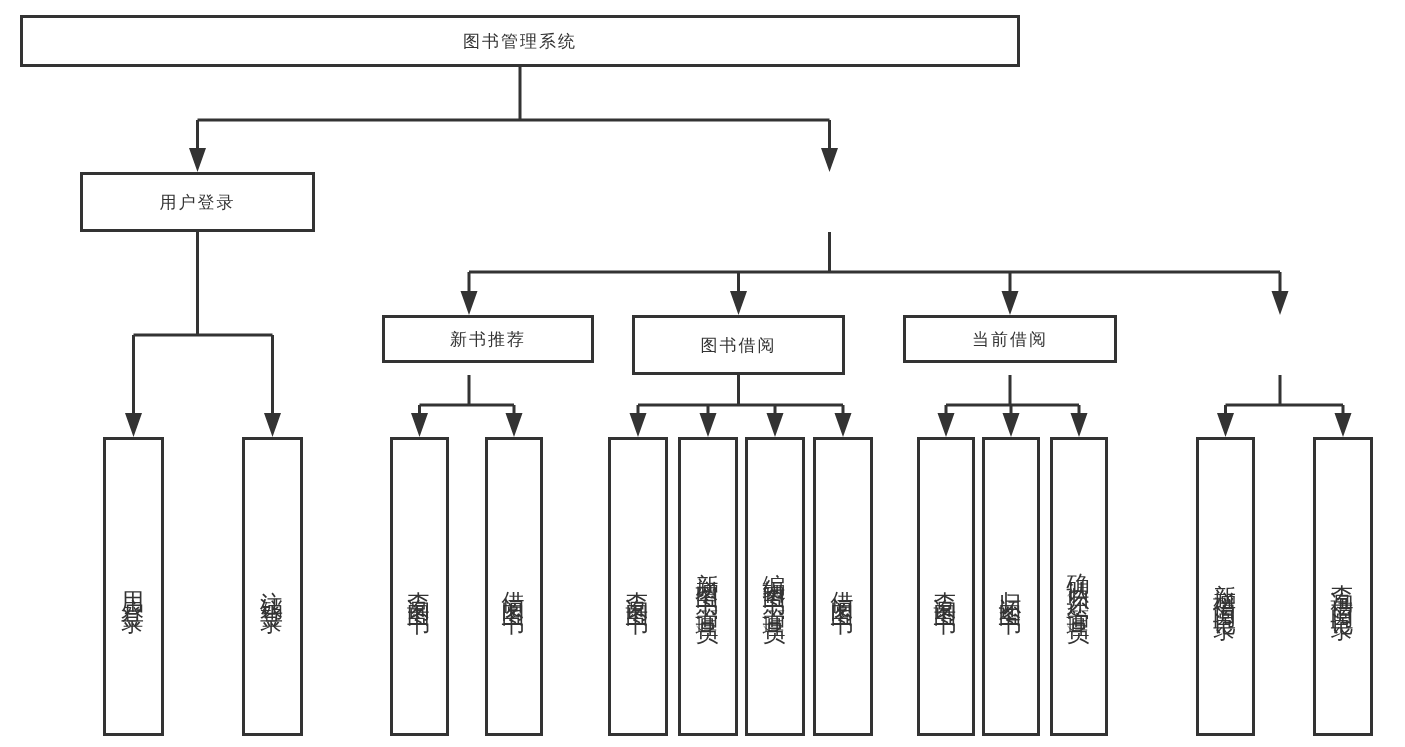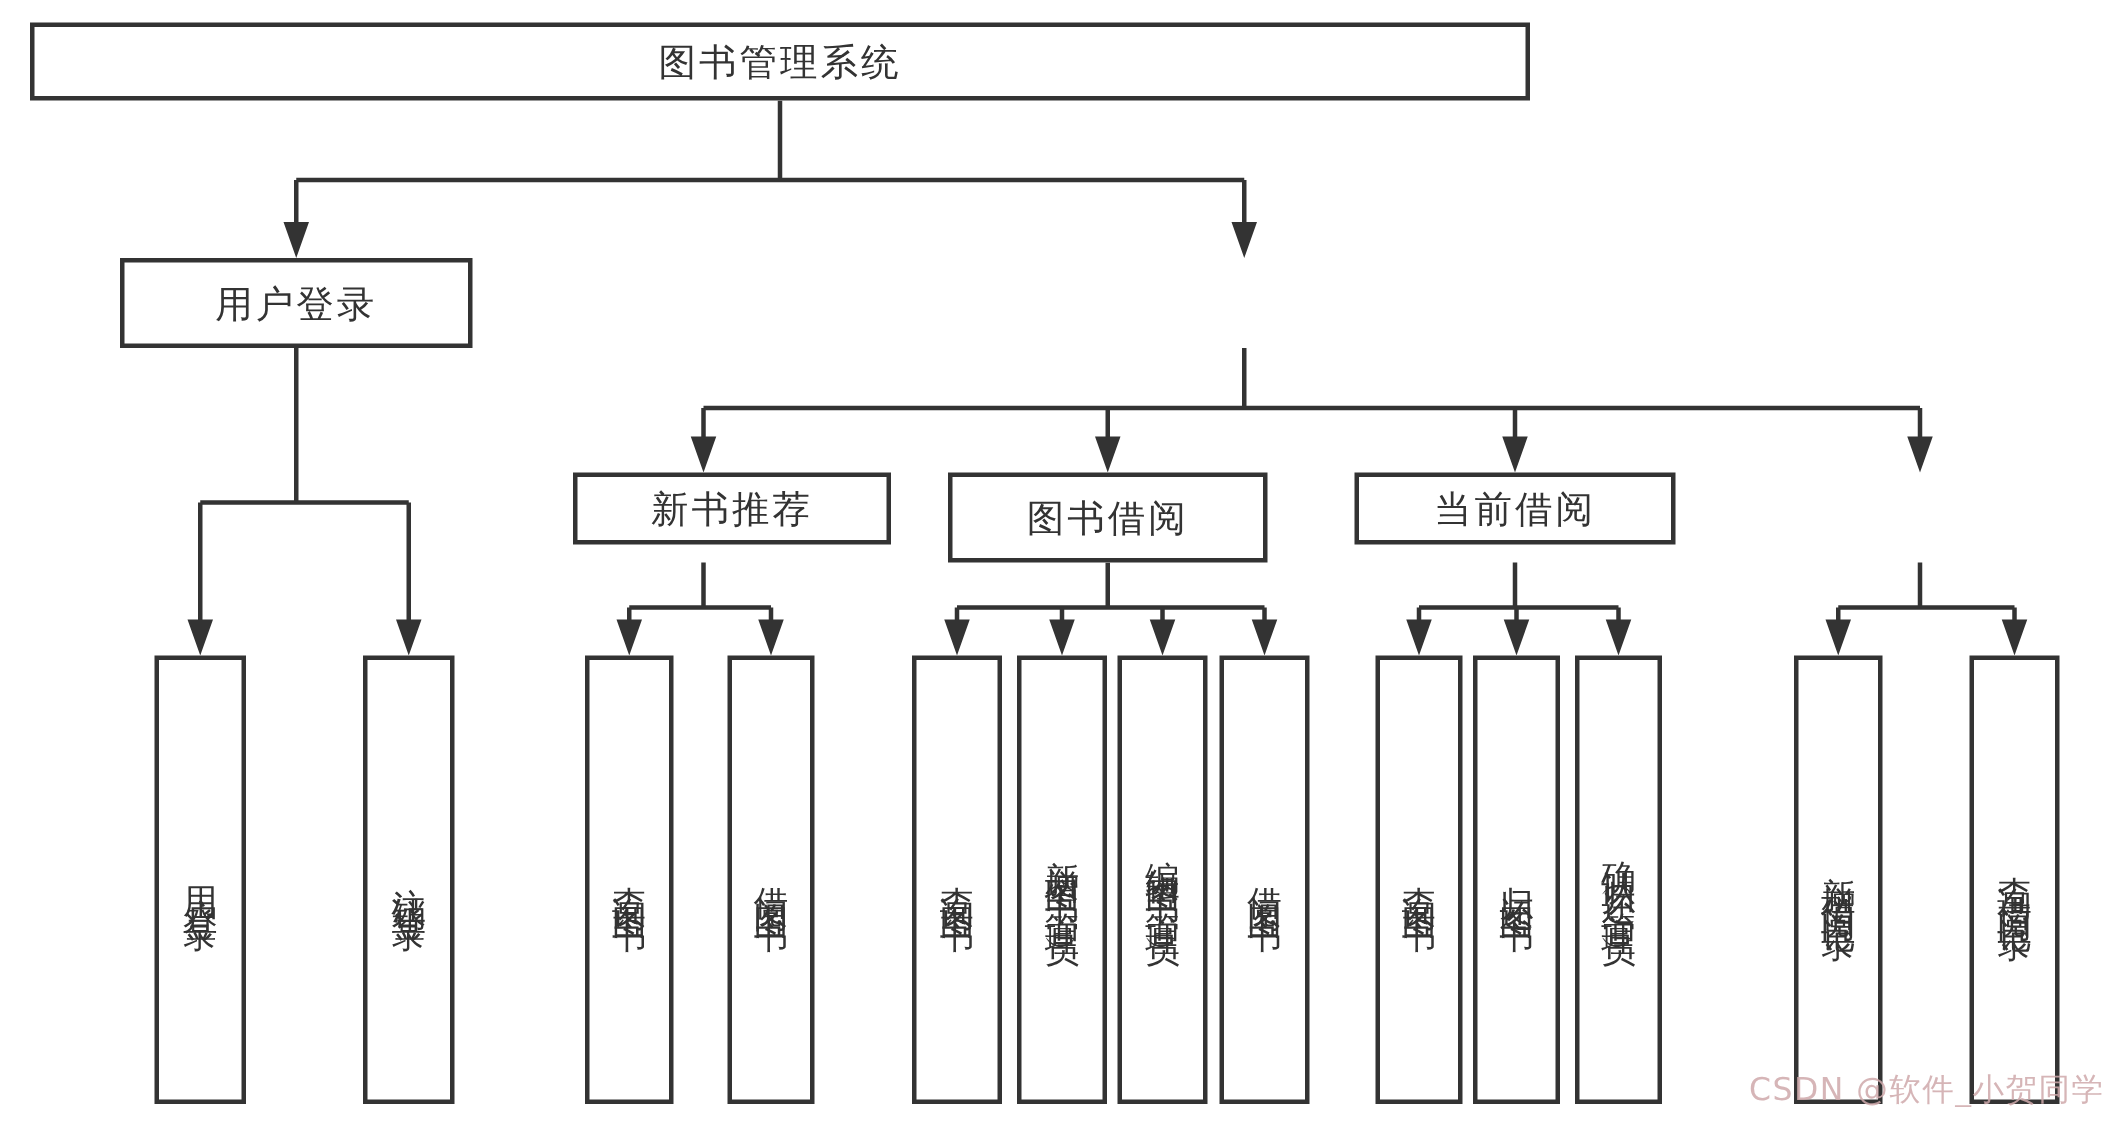--- a/index.html
+++ b/index.html
@@ -6,21 +6,21 @@
   #stage{
     position:relative;width:1405px;height:747px;background:#ffffff;overflow:hidden;
     font-family:"DejaVu Sans","Liberation Sans",sans-serif;
   }
   #connectors{position:absolute;left:0;top:0;width:1405px;height:747px;pointer-events:none;}
   .node{
     position:absolute;box-sizing:border-box;border:3px solid #333333;background:#ffffff;
     display:flex;align-items:center;justify-content:center;
     color:#333333;white-space:nowrap;
   }
-  .node.h{font-size:25px;letter-spacing:2px;}
+  .node.h{font-size:17px;letter-spacing:2px;}
   .node.v{
     writing-mode:vertical-rl;text-orientation:mixed;
     font-size:23px;letter-spacing:7px;white-space:normal;
   }
   .watermark{
     position:absolute;top:712px;right:2px;
     font-size:21px;letter-spacing:1px;color:#cfa9ab;opacity:0.85;
   }
 </style>
 </head>
@@ -69,14 +69,13 @@
   <div class="node v" style="left:745px;top:437px;width:60px;height:299px">编辑图书（管理员）</div>
   <div class="node v" style="left:813px;top:437px;width:60px;height:299px">借阅图书</div>
 
   <div class="node v" style="left:917px;top:437px;width:58px;height:299px">查询图书</div>
   <div class="node v" style="left:982px;top:437px;width:58px;height:299px">归还图书</div>
   <div class="node v" style="left:1050px;top:437px;width:58px;height:299px">确认归还（管理员）</div>
 
   <div class="node v" style="left:1196px;top:437px;width:59px;height:299px">新增借阅记录</div>
   <div class="node v" style="left:1313px;top:437px;width:60px;height:299px">查询借阅记录</div>
 
-  <div class="watermark">CSDN @软件_小贺同学</div>
 </div>
 
 </body></html>

